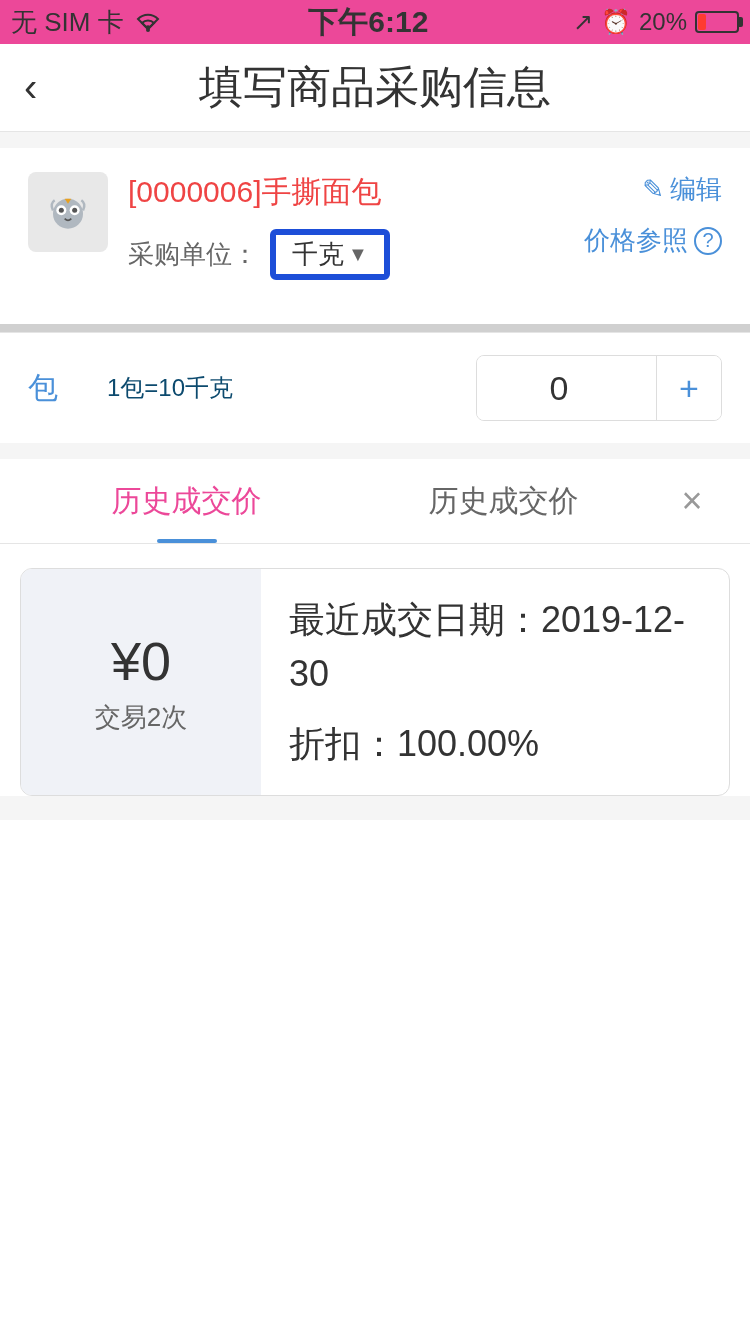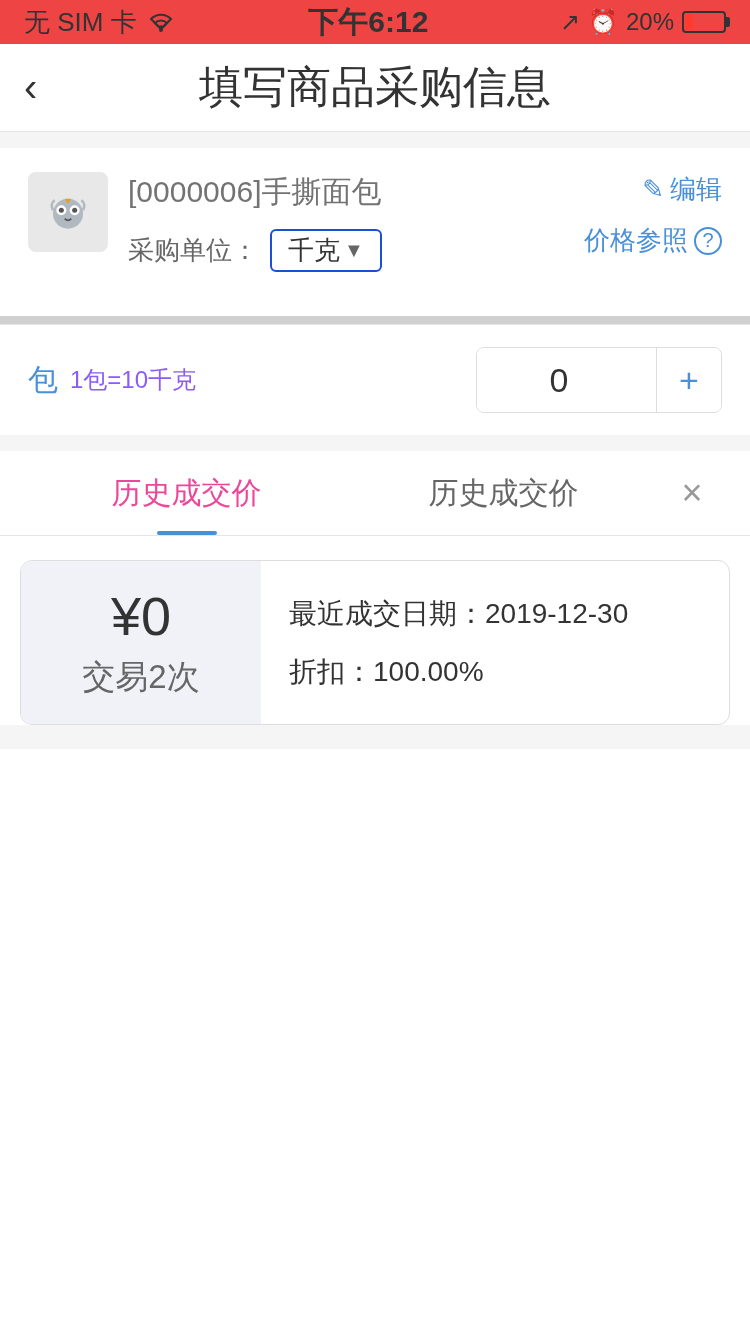--- a/index.html
+++ b/index.html
@@ -10,23 +10,23 @@
       width: 750px;
       min-height: 1334px;
       overflow-x: hidden;
     }
 
     
     .status-bar {
       display: flex;
       justify-content: space-between;
       align-items: center;
-      background: #ef4444;
+      background: #ec4899;
       height: 44px;
-      padding: 0 24px;
+      padding: 0 11px;
       font-size: 28px;
     }
     .status-left {
       display: flex;
       align-items: center;
       gap: 8px;
       font-size: 26px;
       color: #333;
     }
     .status-center {
@@ -125,32 +125,32 @@
       width: 50px;
       height: 50px;
     }
     .product-info {
       display: flex;
       flex-direction: column;
       gap: 16px;
     }
     .product-name {
       font-size: 30px;
-      color: #737373;
+      color: #ef4444;
       font-weight: 500;
     }
     .product-unit-row {
       display: flex;
       align-items: center;
       gap: 12px;
       font-size: 26px;
       color: #666;
     }
     .unit-badge {
-      border: 2px solid #1d4ed8;
+      border: 6px solid #1d4ed8;
       border-radius: 6px;
       padding: 2px 16px;
       font-size: 26px;
       color: #333;
       background: #fff;
       display: inline-flex;
       align-items: center;
       gap: 4px;
     }
     .unit-badge-arrow {
@@ -215,21 +215,22 @@
       font-size: 28px;
       color: #333;
     }
     .quantity-label-main {
       font-size: 30px;
       font-weight: 500;
       color: #4a90d9;
     }
     .quantity-label-sub {
       font-size: 24px;
-      color: #8b5cf6;
+      color: #0c4a6e;
+      margin-left: 37px;
     }
     .quantity-control {
       display: flex;
       align-items: center;
       border: 1px solid #ddd;
       border-radius: 8px;
       overflow: hidden;
     }
     .quantity-input {
       width: 180px;
@@ -322,33 +323,33 @@
       padding: 24px;
       gap: 8px;
       flex-shrink: 0;
     }
     .price-main {
       font-size: 54px;
       color: #333;
       font-weight: 500;
     }
     .price-trades {
-      font-size: 33px;
+      font-size: 26px;
       color: #666;
     }
     .price-card-right {
       flex: 1;
       padding: 24px 28px;
       display: flex;
       flex-direction: column;
       justify-content: center;
       gap: 16px;
     }
     .price-detail-row {
-      font-size: 28px;
+      font-size: 36px;
       color: #333;
       line-height: 1.5;
     }
 
     
     .white-section {
       background: #fff;
       flex: 1;
     }
   </style>

